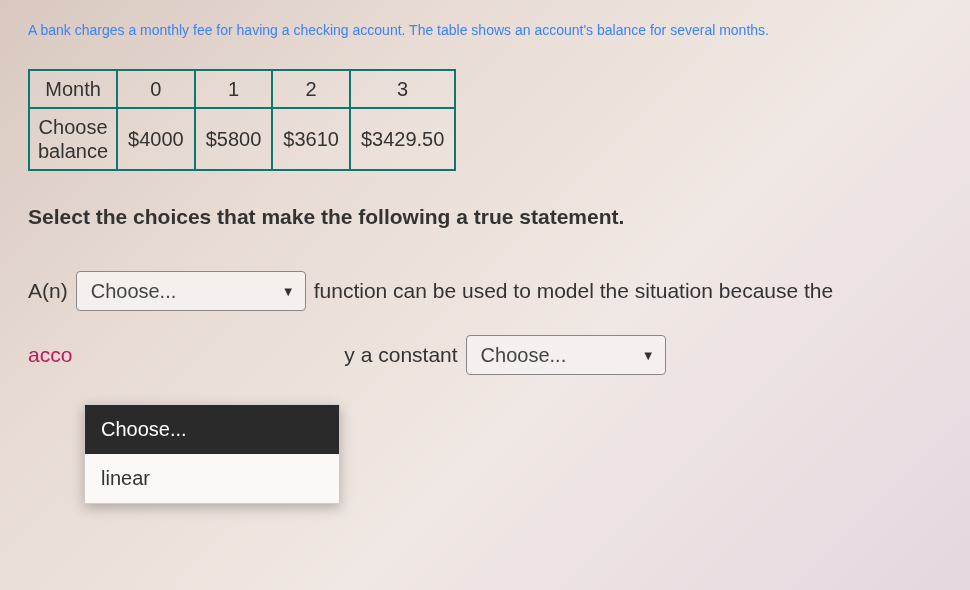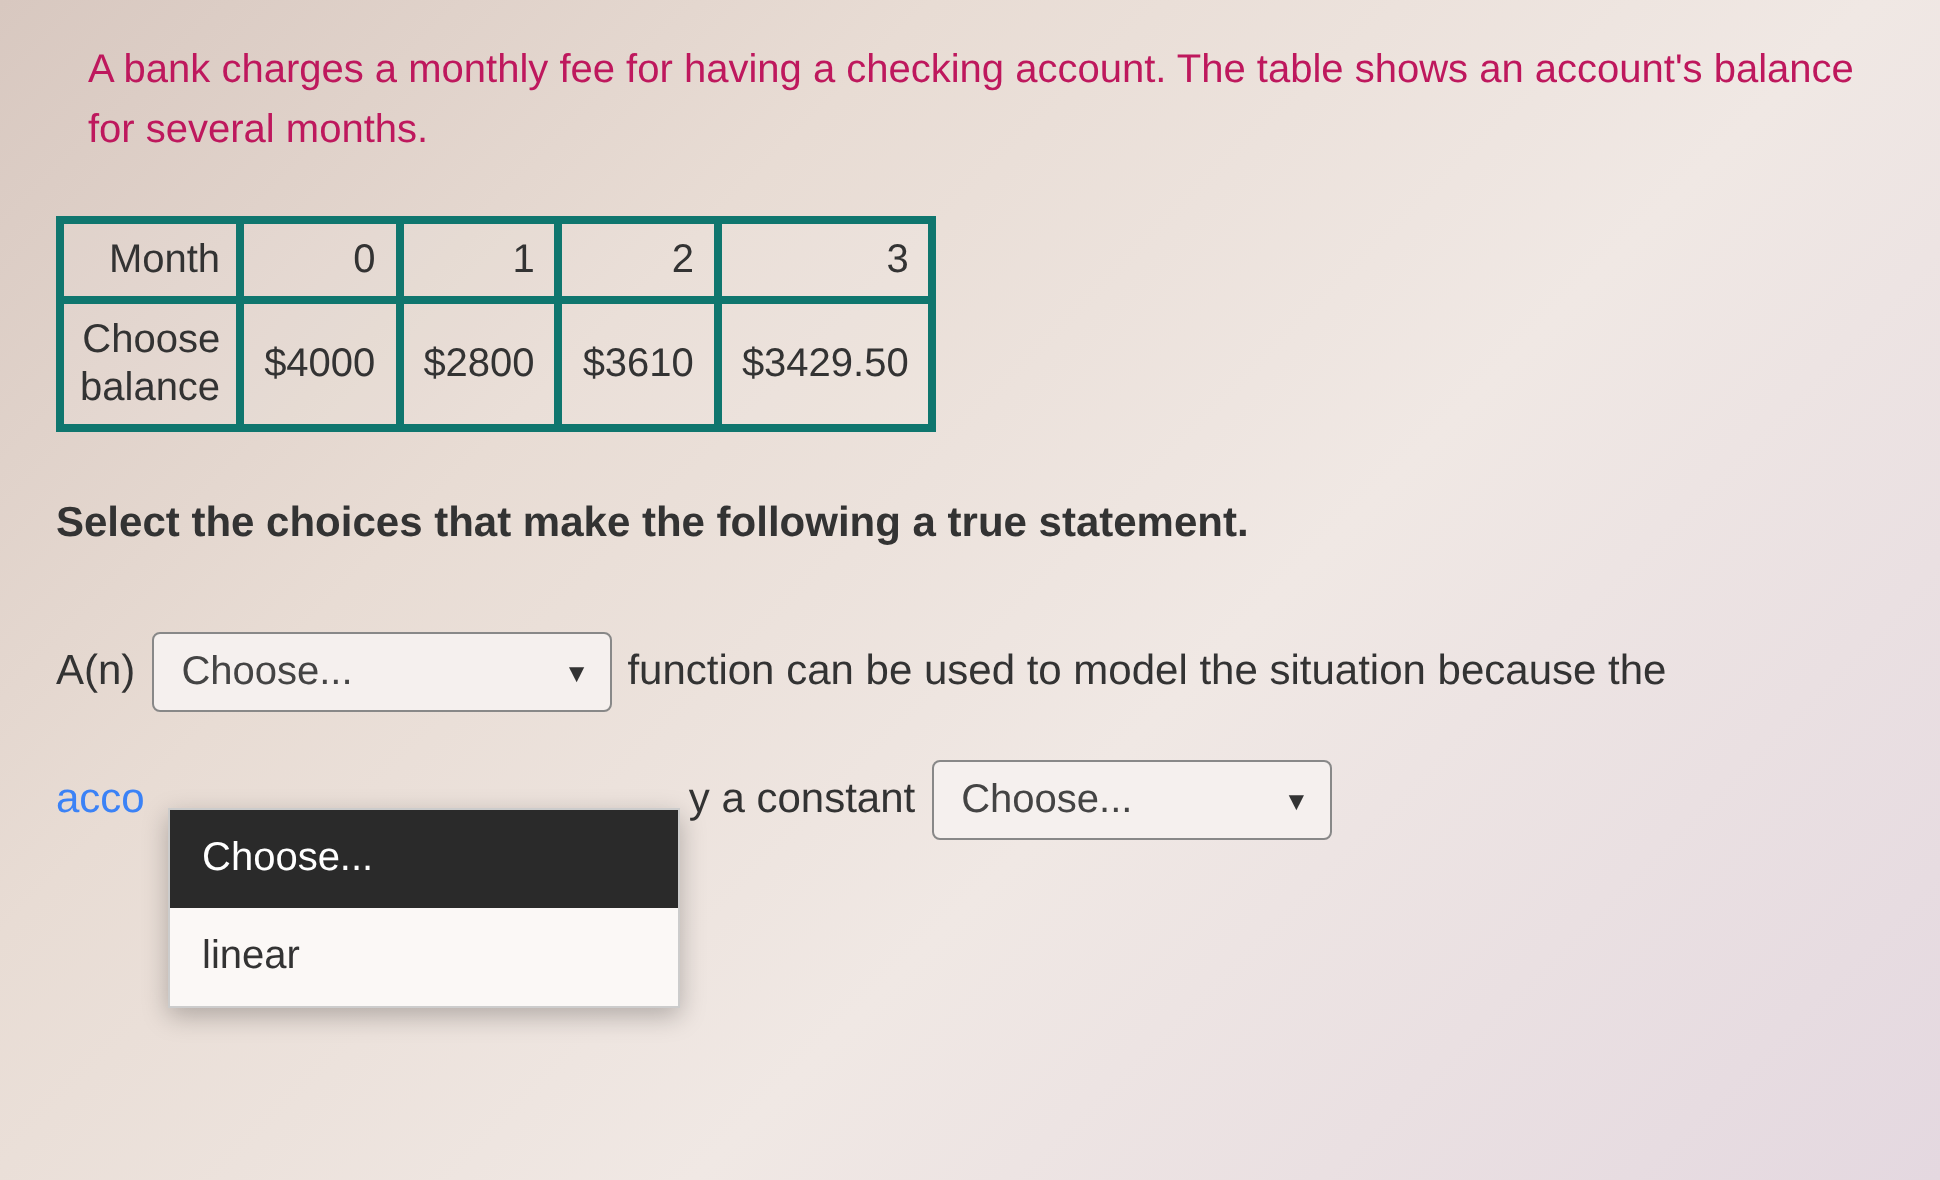--- a/index.html
+++ b/index.html
@@ -7,35 +7,34 @@
       width: 970px;
       height: 590px;
       background: linear-gradient(135deg, #d8c8c0 0%, #e8dcd4 30%, #f0e8e4 60%, #e4d8e0 100%);
       font-family: Arial, Helvetica, sans-serif;
       color: #3a3a3a;
       padding: 20px 28px;
       position: relative;
       overflow: hidden;
     }
     .problem-text {
-      font-size: 20px;
+      font-size: 14px;
       line-height: 1.5;
-      color: #be185d;
+      color: #3b82f6;
       margin-bottom: 28px;
-      margin-left: 16px;
     }
     table.data-table {
       border-collapse: collapse;
       margin-bottom: 34px;
     }
     table.data-table td, table.data-table th {
-      border: 4px solid #0f766e;
+      border: 2px solid #0f766e;
       padding: 6px 10px;
       font-size: 20px;
-      text-align: right;
+      text-align: center;
       font-weight: normal;
       color: #333;
       background: rgba(255,255,255,0.1);
     }
     table.data-table td.row-label {
       padding: 6px 8px;
       line-height: 1.2;
     }
     .instruction {
       font-size: 21px;
@@ -94,21 +93,21 @@
       padding: 13px 16px;
       font-size: 20px;
       color: #333;
       cursor: pointer;
     }
     .dropdown-item.selected {
       background: #2a2a2a;
       color: #fff;
     }
     .tail-text { white-space: nowrap; }
-    .acco-text { color:#3b82f6; }
+    .acco-text { color:#be185d; }
   </style>
 </head>
 <body>
 
 <div class="problem-text">A bank charges a monthly fee for having a checking account. The table shows an account's balance for several months.</div>
 
 <table class="data-table">
   <tbody>
       <tr>
     <td class="row-label">Month</td>
@@ -116,21 +115,21 @@
     <td>1</td>
     <td>2</td>
     <td>3</td>
   </tr>
   <tr>
     <td class="row-label">
       <span>Choose</span><br>
       <span>balance</span>
     </td>
     <td>$4000</td>
-    <td>$2800</td>
+    <td>$5800</td>
     <td>$3610</td>
     <td>$3429.50</td>
   </tr>
 </tbody>
   </table>
 
 <div class="instruction">Select the choices that make the following a true statement.</div>
 
 <div class="sentence-row">
   <span class="an-label">A(n)</span>

